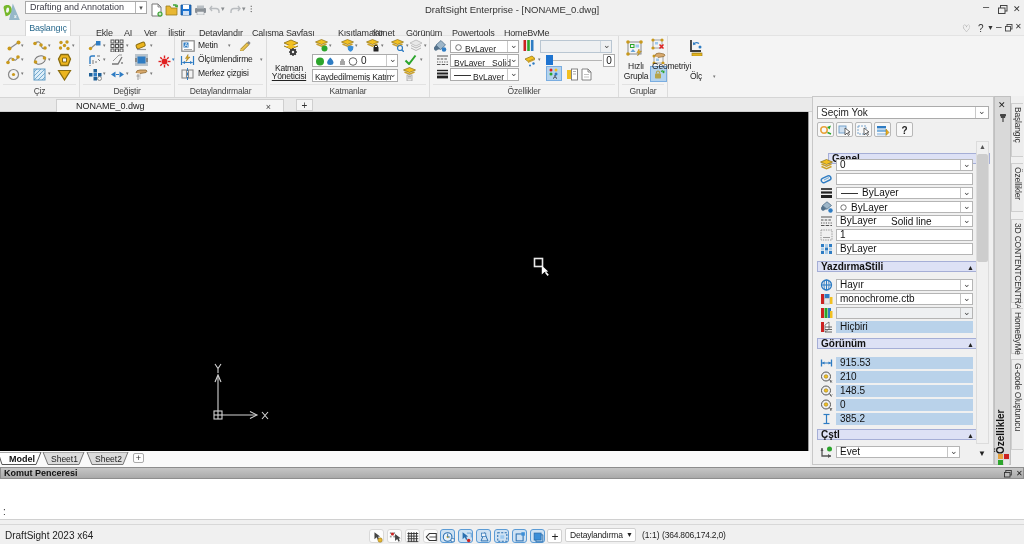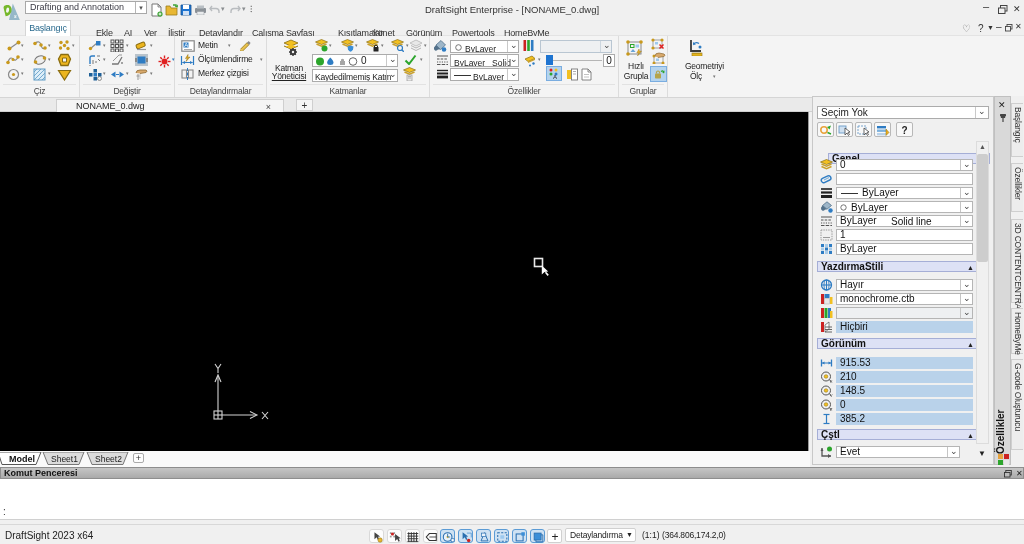--- a/index.html
+++ b/index.html
@@ -521,21 +521,21 @@
       <path d="M4 3 L4.2 6.3 L7 5.2 Z" fill="#2e7cc3"></path>
       <rect x="9.5" y="6.5" width="3" height="3" rx="1.5" fill="#2e7cc3"></rect>
       <rect x="3" y="14" width="10" height="3" fill="#f2c021" stroke="#8a6d10" stroke-width="0.6"></rect>
       <g stroke="#8a6d10" stroke-width="0.6">
         <line x1="5" y1="14" x2="5" y2="15.5"></line>
         <line x1="7" y1="14" x2="7" y2="15.5"></line>
         <line x1="9" y1="14" x2="9" y2="15.5"></line>
         <line x1="11" y1="14" x2="11" y2="15.5"></line>
       </g>
     </svg>
-  <span class="rtxt" style="left:668px;top:62px;width:56px;text-align:right;">Geometriyi</span>
+  <span class="rtxt" style="left:652px;top:62px;width:56px;text-align:left;">Geometriyi</span>
   <span class="rtxt" style="left:668px;top:72px;width:56px;text-align:center;">Ölç</span>
   <span class="rdd" style="left:713px;top:74px;">▾</span>
   
   <div id="tabbar" class="abs">
     <div id="doctab">NONAME_0.dwg<span style="position:absolute;right:12px;top:1px;color:#444;font-size:9px;">×</span></div>
     <div id="plustab">+</div>
   </div>
   
   <div id="canvas" class="abs">
     <svg style="position:absolute;left:186px;top:250px;" width="90" height="60" viewBox="0 0 90 60">

